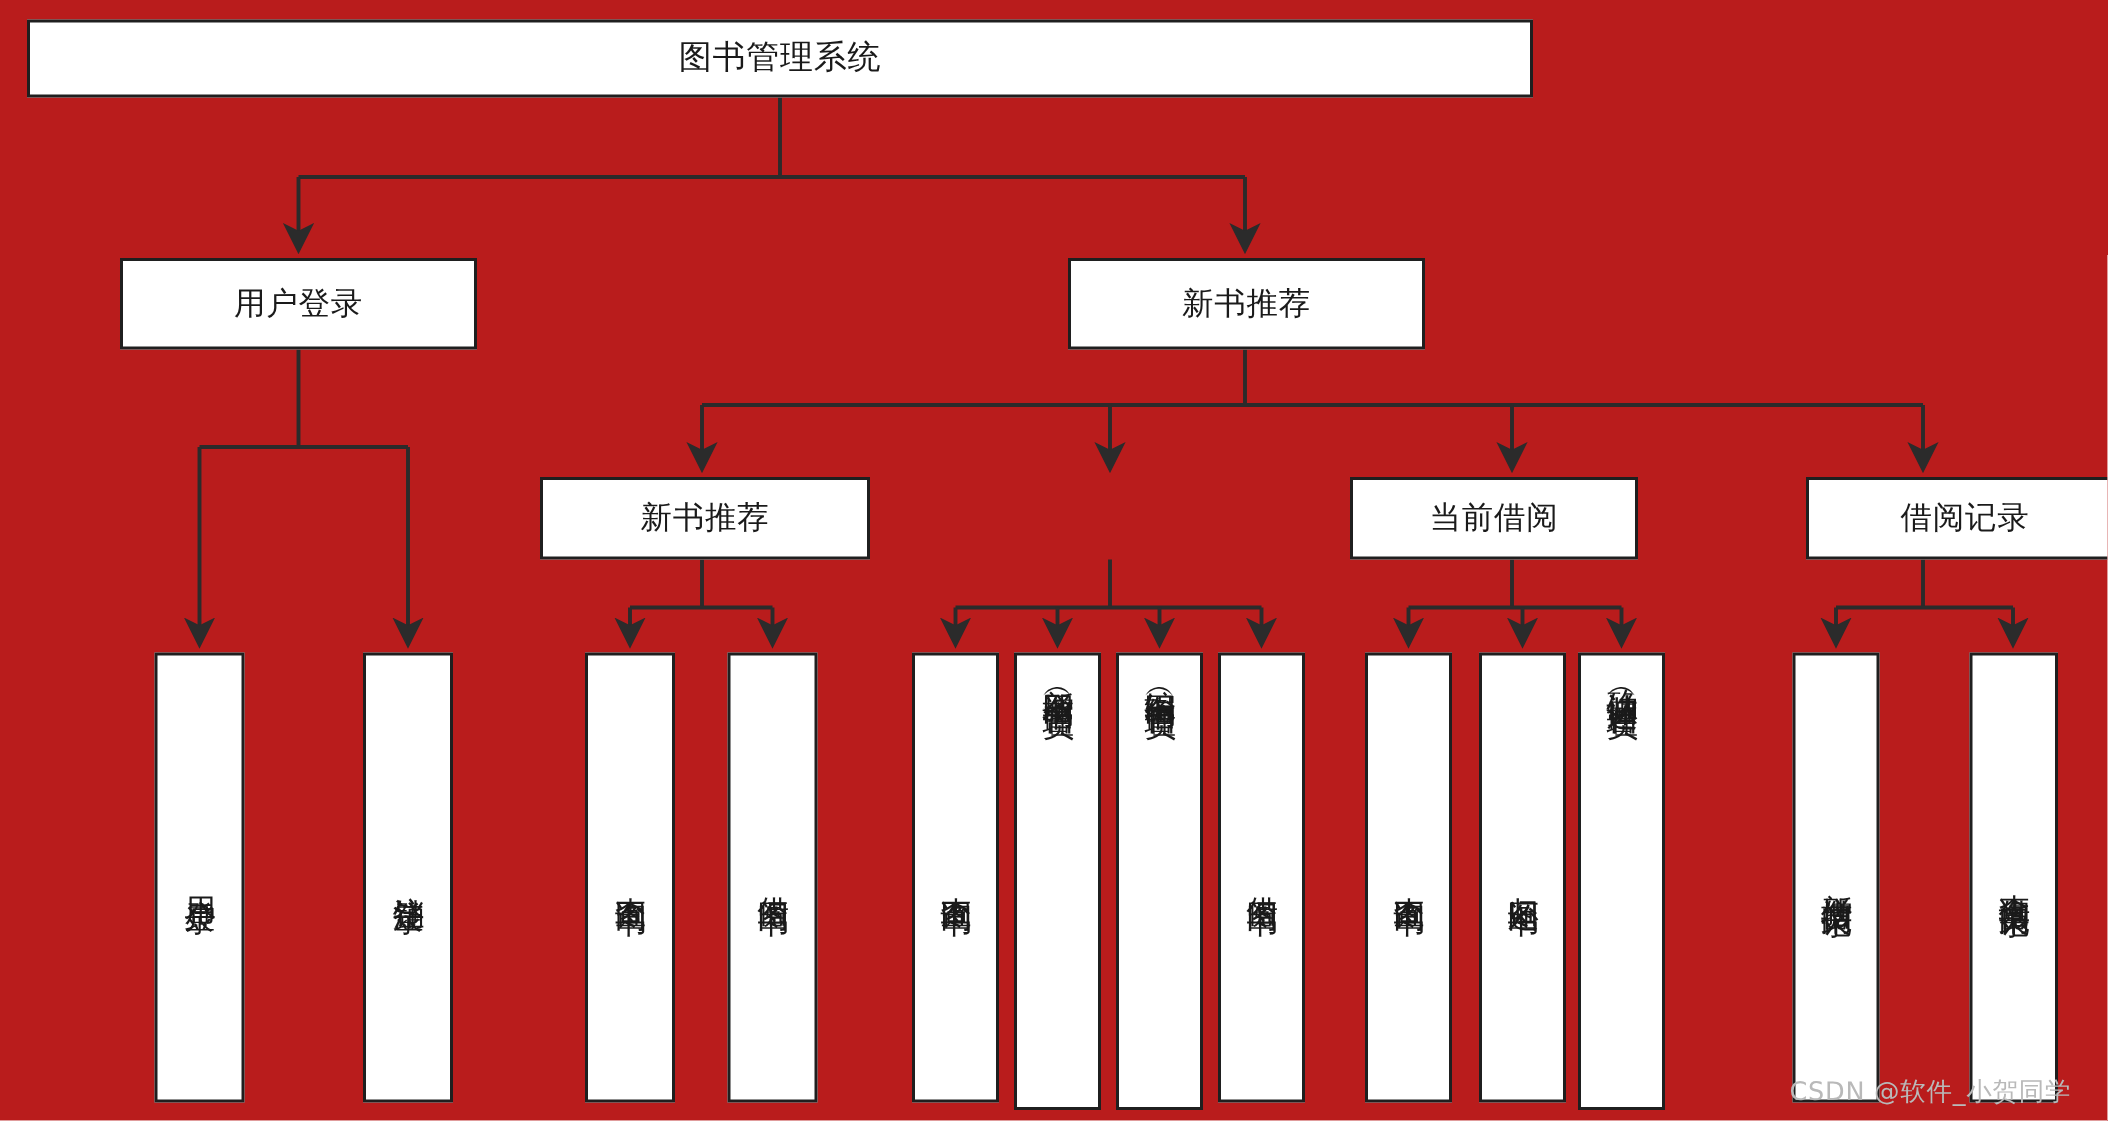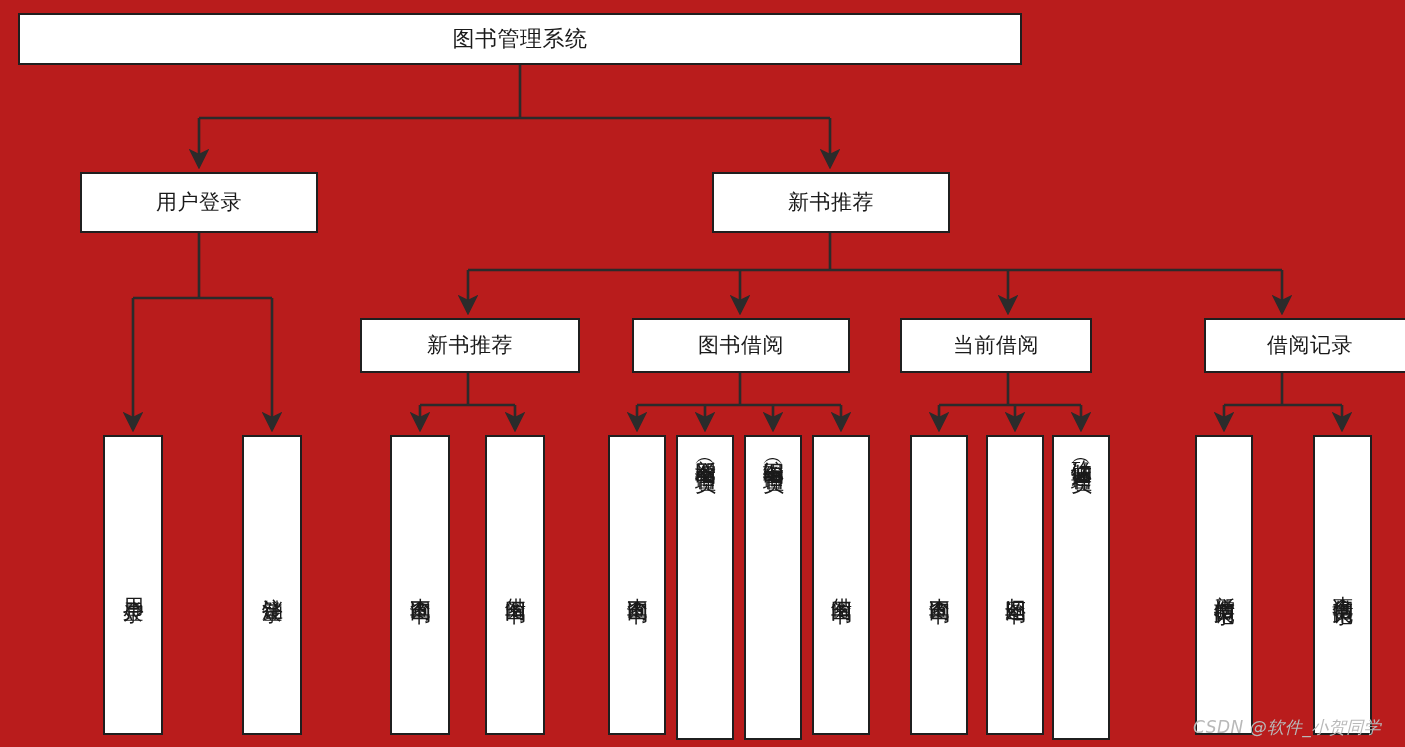--- a/index.html
+++ b/index.html
@@ -59,21 +59,20 @@
     letter-spacing: 2px;
     white-space: nowrap;
     color: #1a1a1a;
   }
   .watermark {
     position: absolute;
     font-size: 17px;
     color: #b9b9b9;
     white-space: nowrap;
     letter-spacing: 0.5px;
-    font-style: italic;
   }
 </style>
 </head>
 <body>
 
 <div id="canvas">
 
   <svg id="diagram-svg" viewBox="0 0 1405 747" xmlns="http://www.w3.org/2000/svg">
     <defs>
       <marker id="arrow" viewBox="0 0 12 12" refX="10" refY="6" markerWidth="8" markerHeight="8" orient="auto-start-reverse">
@@ -131,23 +130,20 @@
   <div class="node-box" style="left:80px; top:172px; width:238px; height:61px;">
     <span class="node-label-h">用户登录</span>
   </div>
   <div class="node-box" style="left:712px; top:172px; width:238px; height:61px;">
     <span class="node-label-h">新书推荐</span>
   </div>
 
   <div class="node-box" style="left:360px; top:318px; width:220px; height:55px;">
     <span class="node-label-h">新书推荐</span>
   </div>
-  <div class="node-box" style="left:632px; top:318px; width:218px; height:55px;">
-    <span class="node-label-h">图书借阅</span>
-  </div>
   <div class="node-box" style="left:900px; top:318px; width:192px; height:55px;">
     <span class="node-label-h">当前借阅</span>
   </div>
   <div class="node-box" style="left:1204px; top:318px; width:212px; height:55px;">
     <span class="node-label-h">借阅记录</span>
   </div>
 
   <div class="node-box vertical" style="left:103px; top:435px; width:60px; height:300px;">
     <span class="node-label-v">用户登录</span>
   </div>

